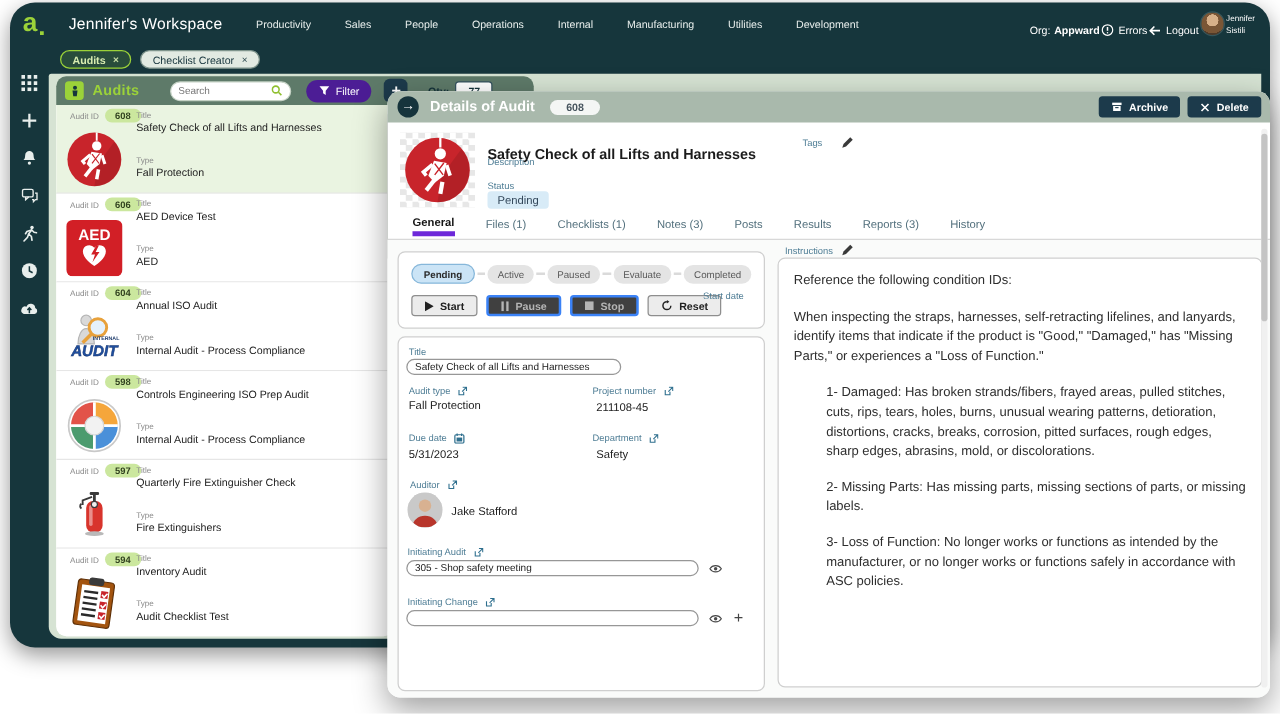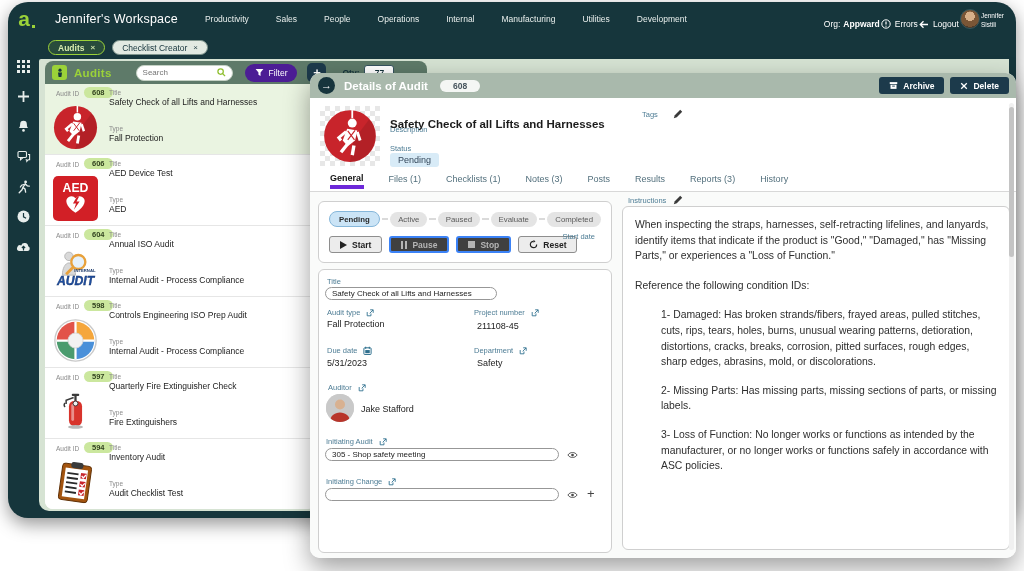--- a/index.html
+++ b/index.html
@@ -615,22 +615,22 @@
 
       <span class="instr-label">
         <span class="mini-label">Instructions</span>
         <span class="pencil">
             <svg width="10" height="10" viewBox="0 0 10 10">
               <path d="M.8 9.2l1-3L7.2.8l2 2L3.8 8.2z" fill="#3A3A3A"></path>
             </svg>
           </span>
       </span>
       <div class="card instr-card">
+        <p>Reference the following condition IDs:</p>
         <p>When inspecting the straps, harnesses, self-retracting lifelines, and lanyards, identify items that indicate if the product is "Good," "Damaged," has "Missing Parts," or experiences a "Loss of Function."</p>
-        <p>Reference the following condition IDs:</p>
         <p class="cond">1- Damaged: Has broken strands/fibers, frayed areas, pulled stitches, cuts, rips, tears, holes, burns, unusual wearing patterns, detioration, distortions, cracks, breaks, corrosion, pitted surfaces, rough edges, sharp edges, abrasins, mold, or discolorations.</p>
         <p class="cond">2- Missing Parts: Has missing parts, missing sections of parts, or missing labels.</p>
         <p class="cond">3- Loss of Function: No longer works or functions as intended by the manufacturer, or no longer works or functions safely in accordance with ASC policies.</p>
       </div>
     </div>
 
     <div class="d-track"></div>
     <div class="d-thumb"></div>
   </div>
 </div>

